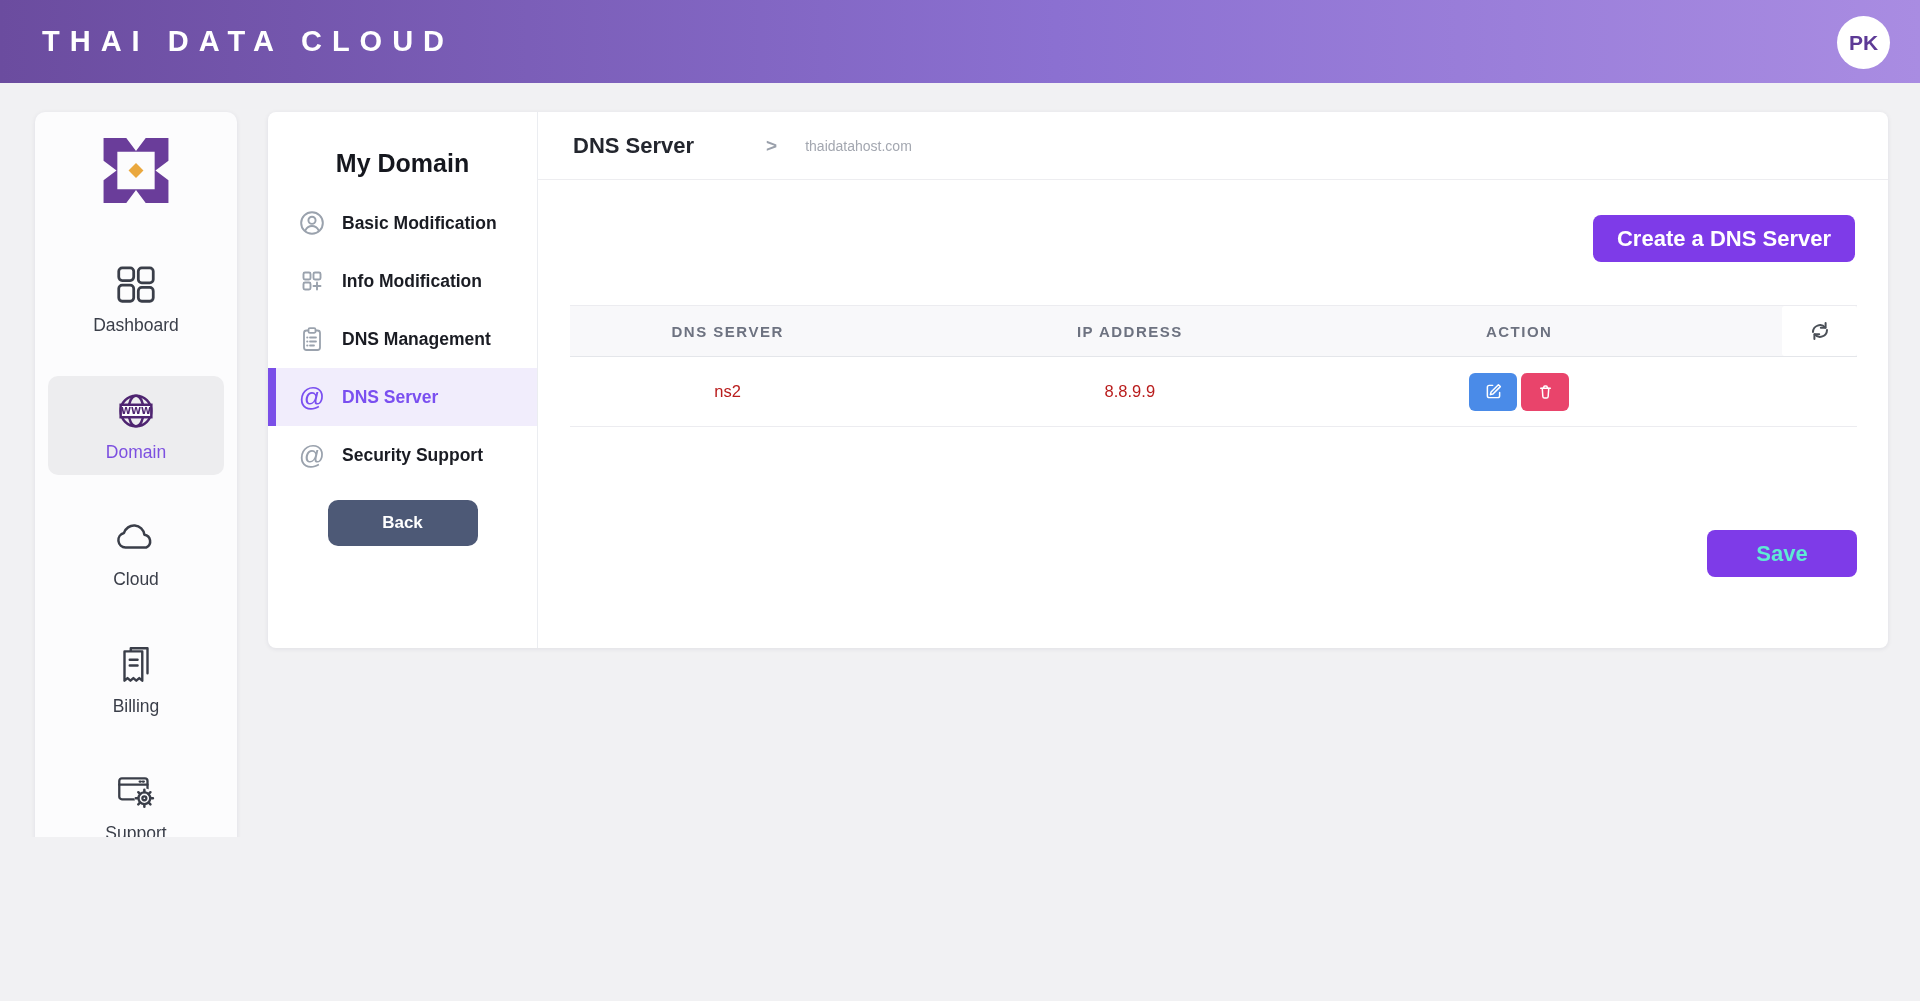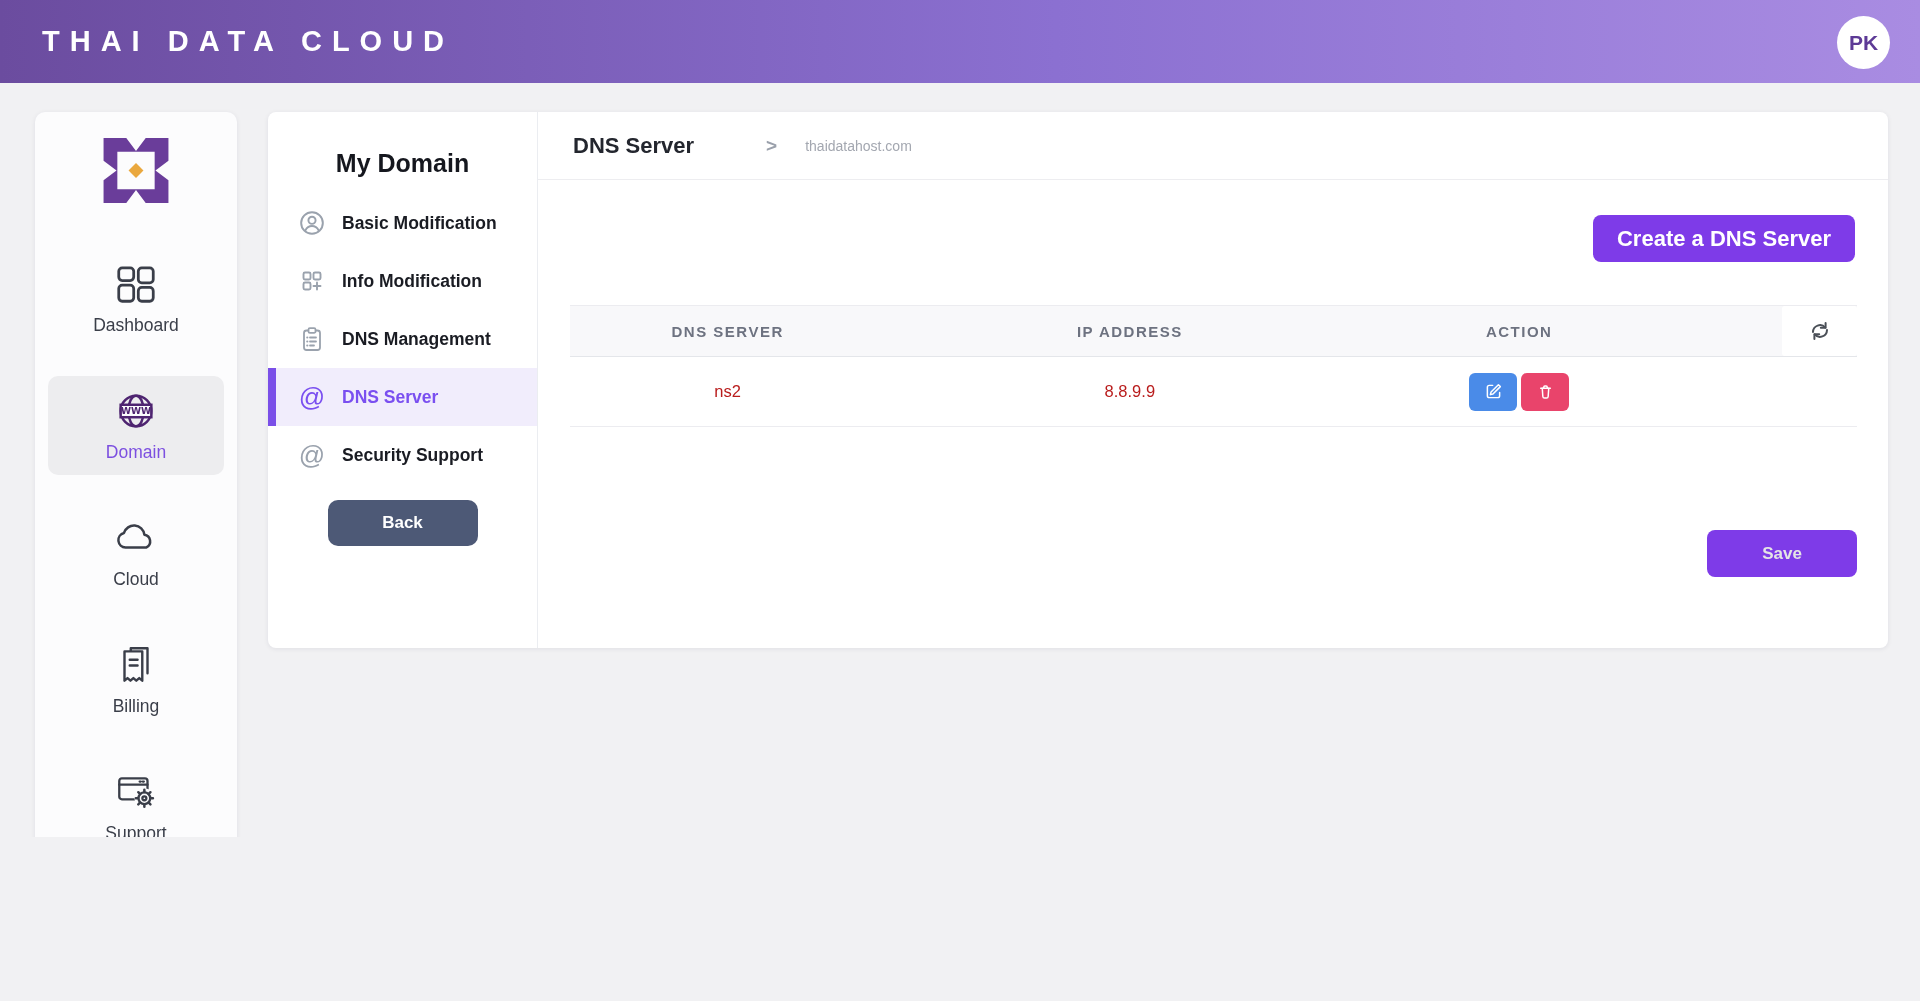--- a/index.html
+++ b/index.html
@@ -51,21 +51,21 @@
   .breadcrumb { height:68px; border-bottom:1px solid #ededf0; display:flex; align-items:center; padding-left:35px; }
   .bc-title { font-size:22px; font-weight:bold; color:#23262e; }
   .bc-sep { margin:0 28px 0 72px; color:#9aa0ab; font-size:19px; font-weight:600; }
   .bc-domain { font-size:14px; color:#a3a7b0; }
   .content-body { position:relative; flex:1; }
 
   .create-btn { position:absolute; top:35px; right:33px; height:47px; padding:0 24px;
     background:#7e3be8; color:#ffffff; font-size:22px; font-weight:bold; border:none; border-radius:8px;
     font-family:"Liberation Sans",sans-serif; cursor:pointer; }
   .save-btn { position:absolute; top:350px; right:31px; width:150px; height:47px;
-    background:#7e3be8; color:#e5e5e5; font-size:17px; font-weight:bold; border:none; border-radius:8px;
+    background:#7e3be8; color:#5eead4; font-size:22px; font-weight:bold; border:none; border-radius:8px;
     font-family:"Liberation Sans",sans-serif; cursor:pointer; }
 
   
   .table-wrap { position:absolute; left:32px; right:31px; top:125px; }
   table.dns { width:100%; border-collapse:collapse; }
   table.dns th { height:50px; background:#f8f8fa; font-size:15px; font-weight:bold; color:#6d7280;
     letter-spacing:1.5px; text-align:center; border-top:1px solid #ececf0; border-bottom:1px solid #e4e6ea; }
   th.col-dns { width:24.5%; } th.col-ip { width:38%; } th.col-action { width:22.5%; } th.col-refresh { width:15%; }
   th.col-refresh { padding:0; }
   .refresh-box { width:75px; height:50px; margin-left:auto; background:#ffffff; border-radius:3px;

